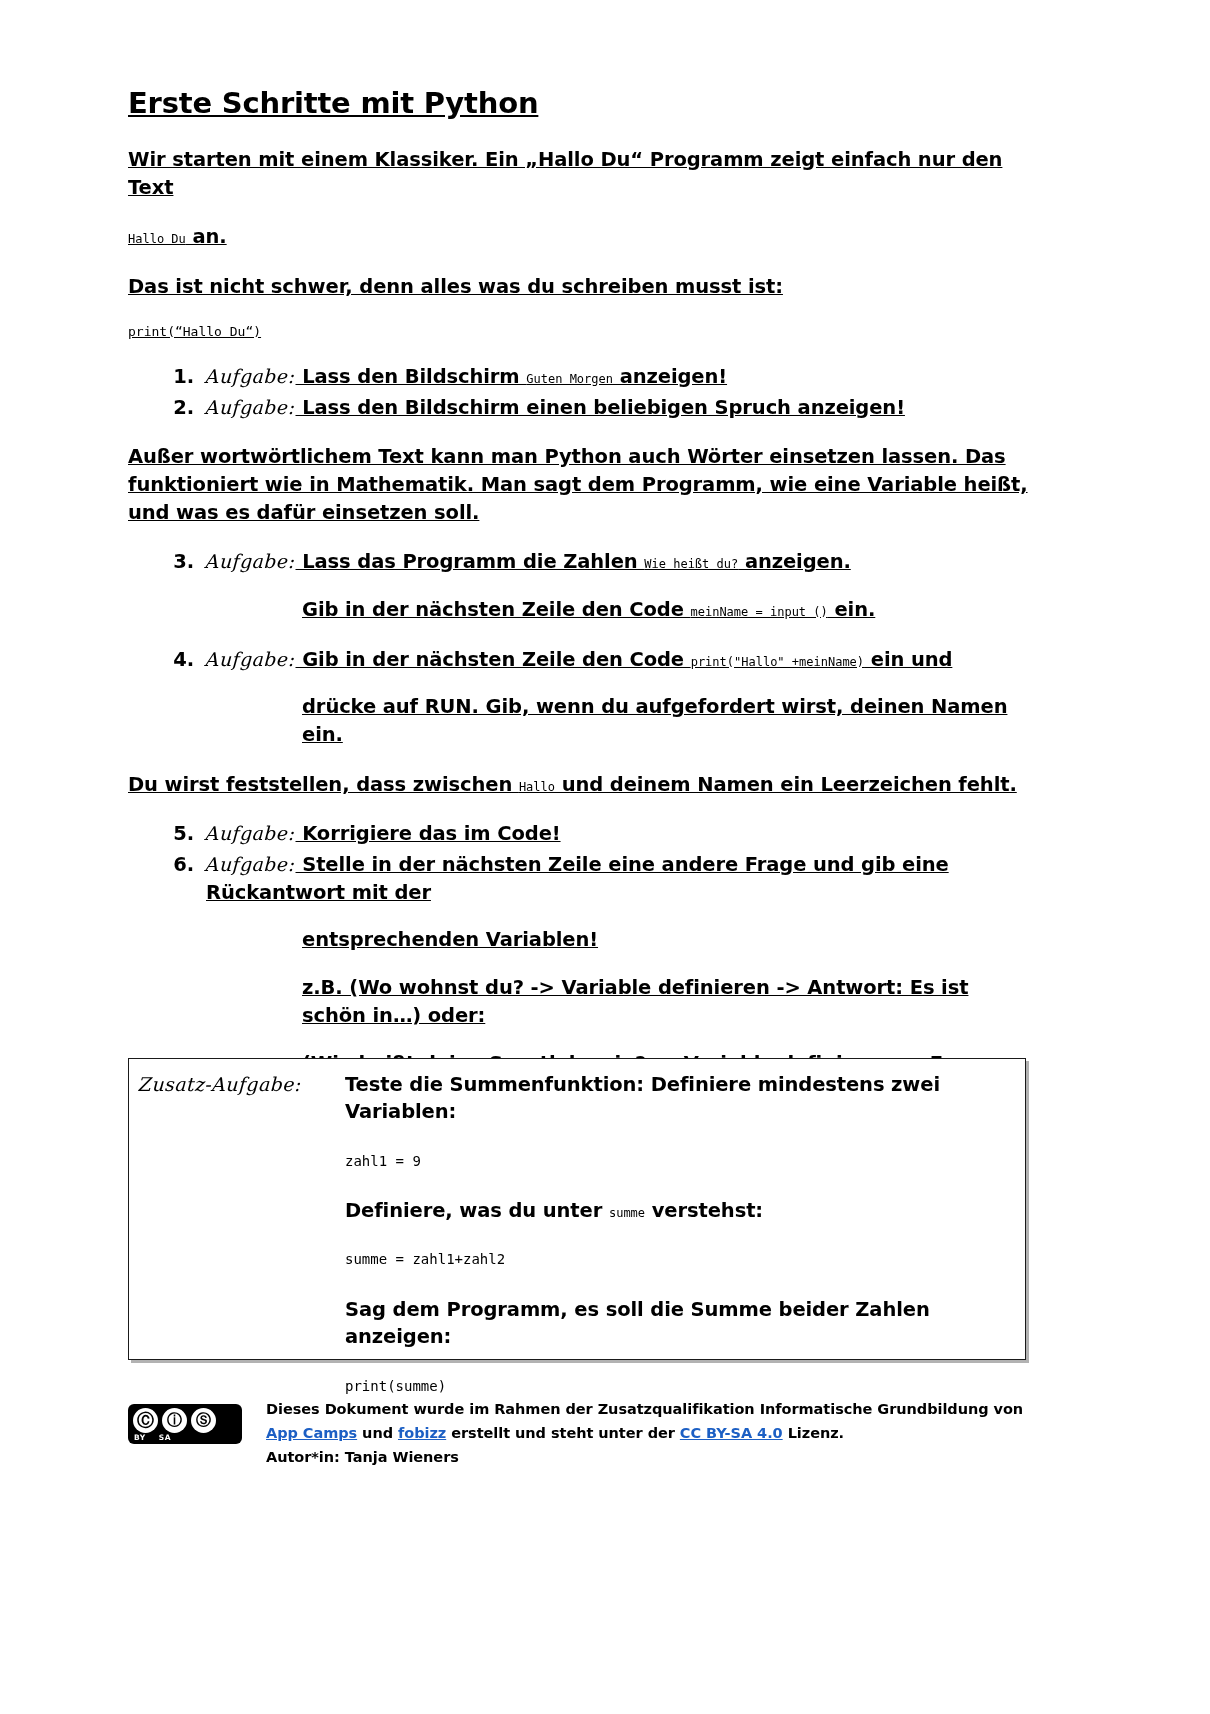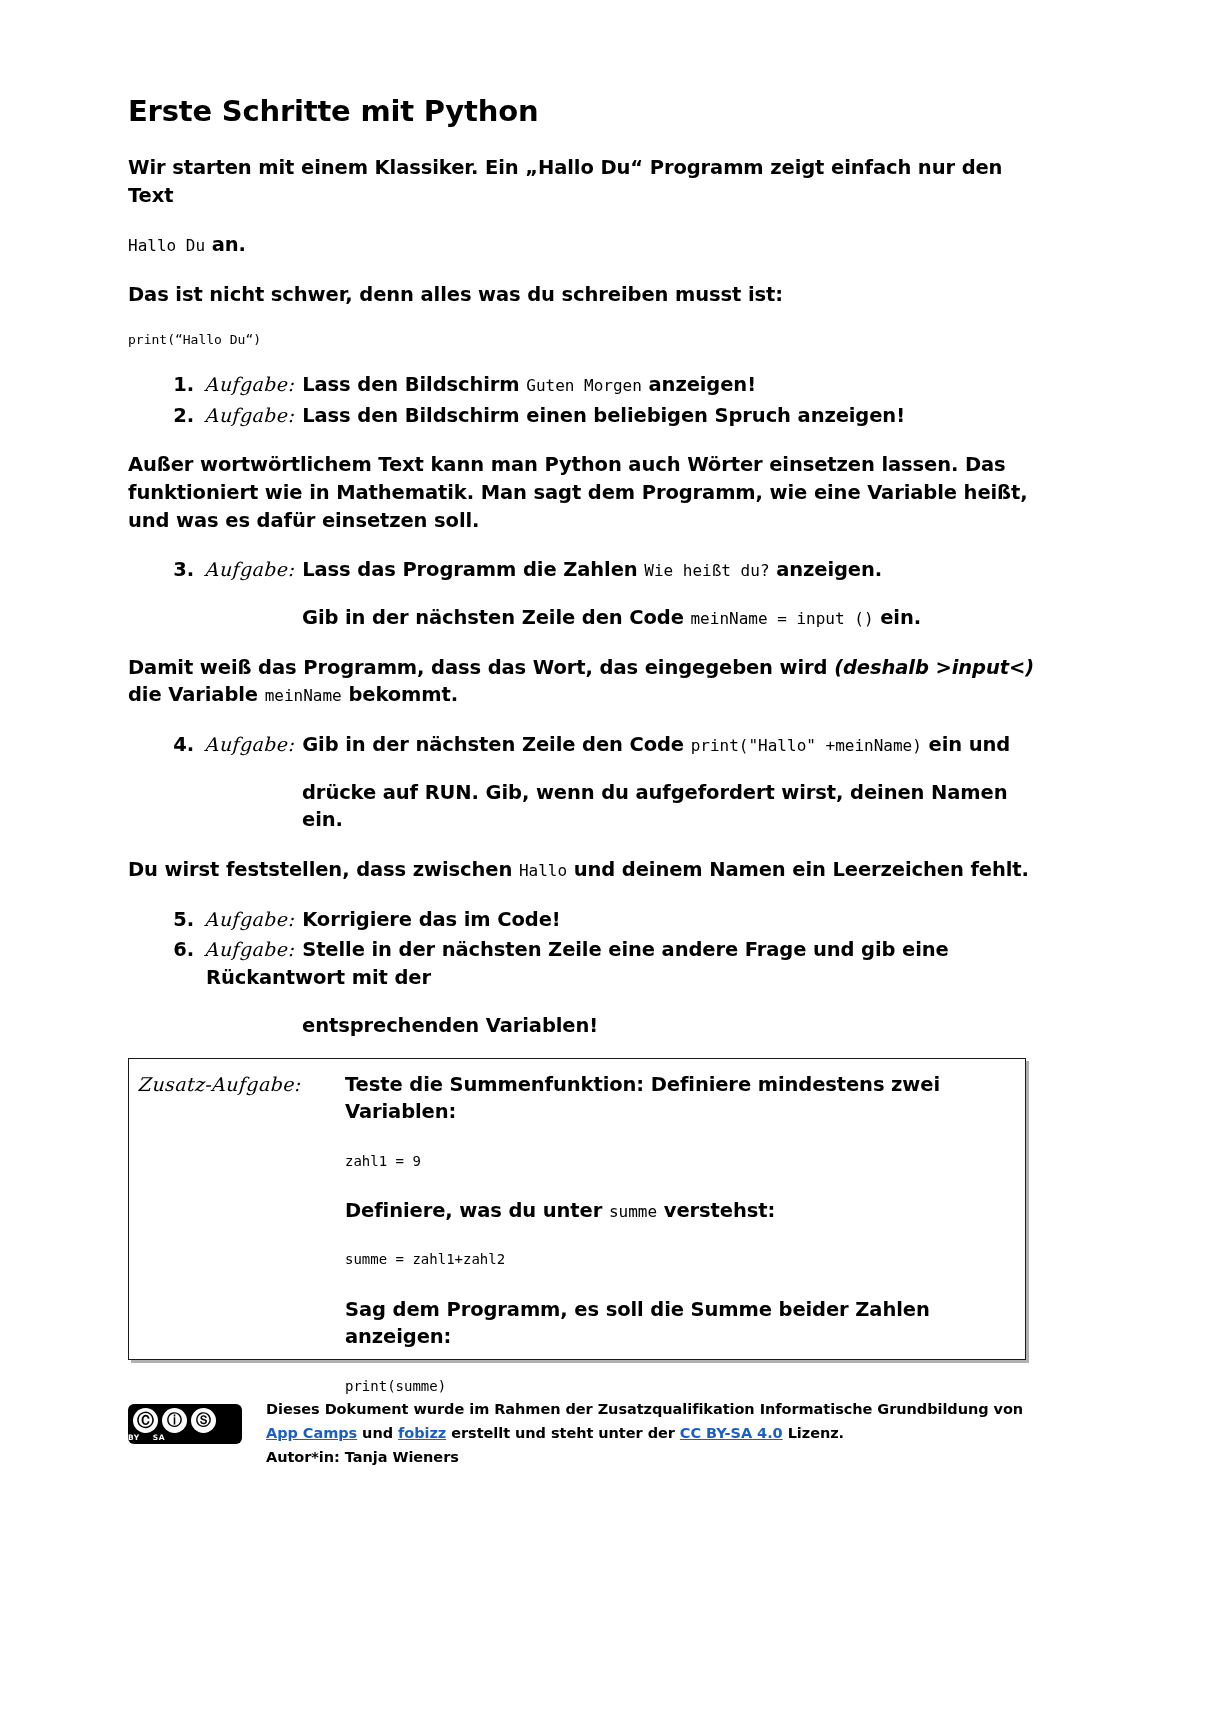--- a/index.html
+++ b/index.html
@@ -17,22 +17,23 @@
   }
   .page {
     position: absolute;
     left: 0; top: 0;
     width: 1210px;
     height: 1714px;
   }
   .content {
     position: absolute;
     left: 128px;
-    top: 96px;
+    top: 88px;
     width: 910px;
+    text-decoration: underline;
   }
 
   
   h1.doc-title {
     font-family: "DejaVu Sans", "Liberation Sans", sans-serif;
     font-size: 29px;
     font-weight: bold;
     letter-spacing: -0.2px;
     margin: 0 0 26px 0;
     line-height: 1.1;
@@ -40,21 +41,21 @@
   p.para {
     font-size: 19.5px;
     line-height: 1.42;
     margin: 0 0 22px 0;
     font-weight: 600;
     letter-spacing: -0.1px;
   }
 
   .mono {
     font-family: "DejaVu Sans Mono", "Liberation Mono", monospace;
-    font-size: 16px;
+    font-size: 12px;
     font-weight: normal;
     letter-spacing: 0px;
   }
   p.codeline {
     font-family: "DejaVu Sans Mono", "Liberation Mono", monospace;
     font-size: 13px;
     margin: 0 0 22px 0;
     line-height: 1.4;
   }
   .ital { font-style: italic; }
@@ -191,21 +192,21 @@
     justify-content: center;
     font-family: "DejaVu Sans", "Liberation Sans", sans-serif;
     font-size: 17px;
     font-weight: bold;
     color: #000000;
     line-height: 1;
   }
   .cc-circle.arrow { font-size: 15px; }
   .cc-badge .row-text {
     position: absolute;
-    left: 0;
+    left: 6px;
     bottom: 2px;
     display: flex;
     gap: 13px;
     font-family: "DejaVu Sans", "Liberation Sans", sans-serif;
     font-size: 7.5px;
     font-weight: bold;
     color: #ffffff;
     letter-spacing: 0.5px;
   }
   .footer-text {
@@ -252,21 +253,20 @@
 
     <p class="para">Außer wortwörtlichem Text kann man Python auch Wörter einsetzen lassen. Das funktioniert wie in Mathematik. Man sagt dem Programm, wie eine Variable heißt, und was es dafür einsetzen soll.</p>
 
     <ol class="tasks">
       <li>
         <span class="num">3.</span><span class="aufgabe">Aufgabe:</span><span> Lass das Programm die Zahlen </span><span class="mono">Wie heißt du?</span><span> anzeigen.</span>
         <span class="sub-line"><span>Gib in der nächsten Zeile den Code </span><span class="mono">meinName = input ()</span><span> ein.</span></span>
       </li>
     </ol>
 
-    <p class="para"><span>Damit weiß das Programm, dass das Wort, das eingegeben wird </span><span class="ital">(deshalb &gt;input&lt;)</span><span> die Variable </span><span class="mono">meinName</span><span> bekommt.</span></p>
 
     <ol class="tasks">
       <li>
         <span class="num">4.</span><span class="aufgabe">Aufgabe:</span><span> Gib in der nächsten Zeile den Code </span><span class="mono">print("Hallo" +meinName)</span><span> ein und</span>
         <span class="sub-line">drücke auf RUN. Gib, wenn du aufgefordert wirst, deinen Namen ein.</span>
       </li>
     </ol>
 
     <p class="para"><span>Du wirst feststellen, dass zwischen </span><span class="mono">Hallo</span><span> und deinem Namen ein Leerzeichen fehlt.</span></p>
 

